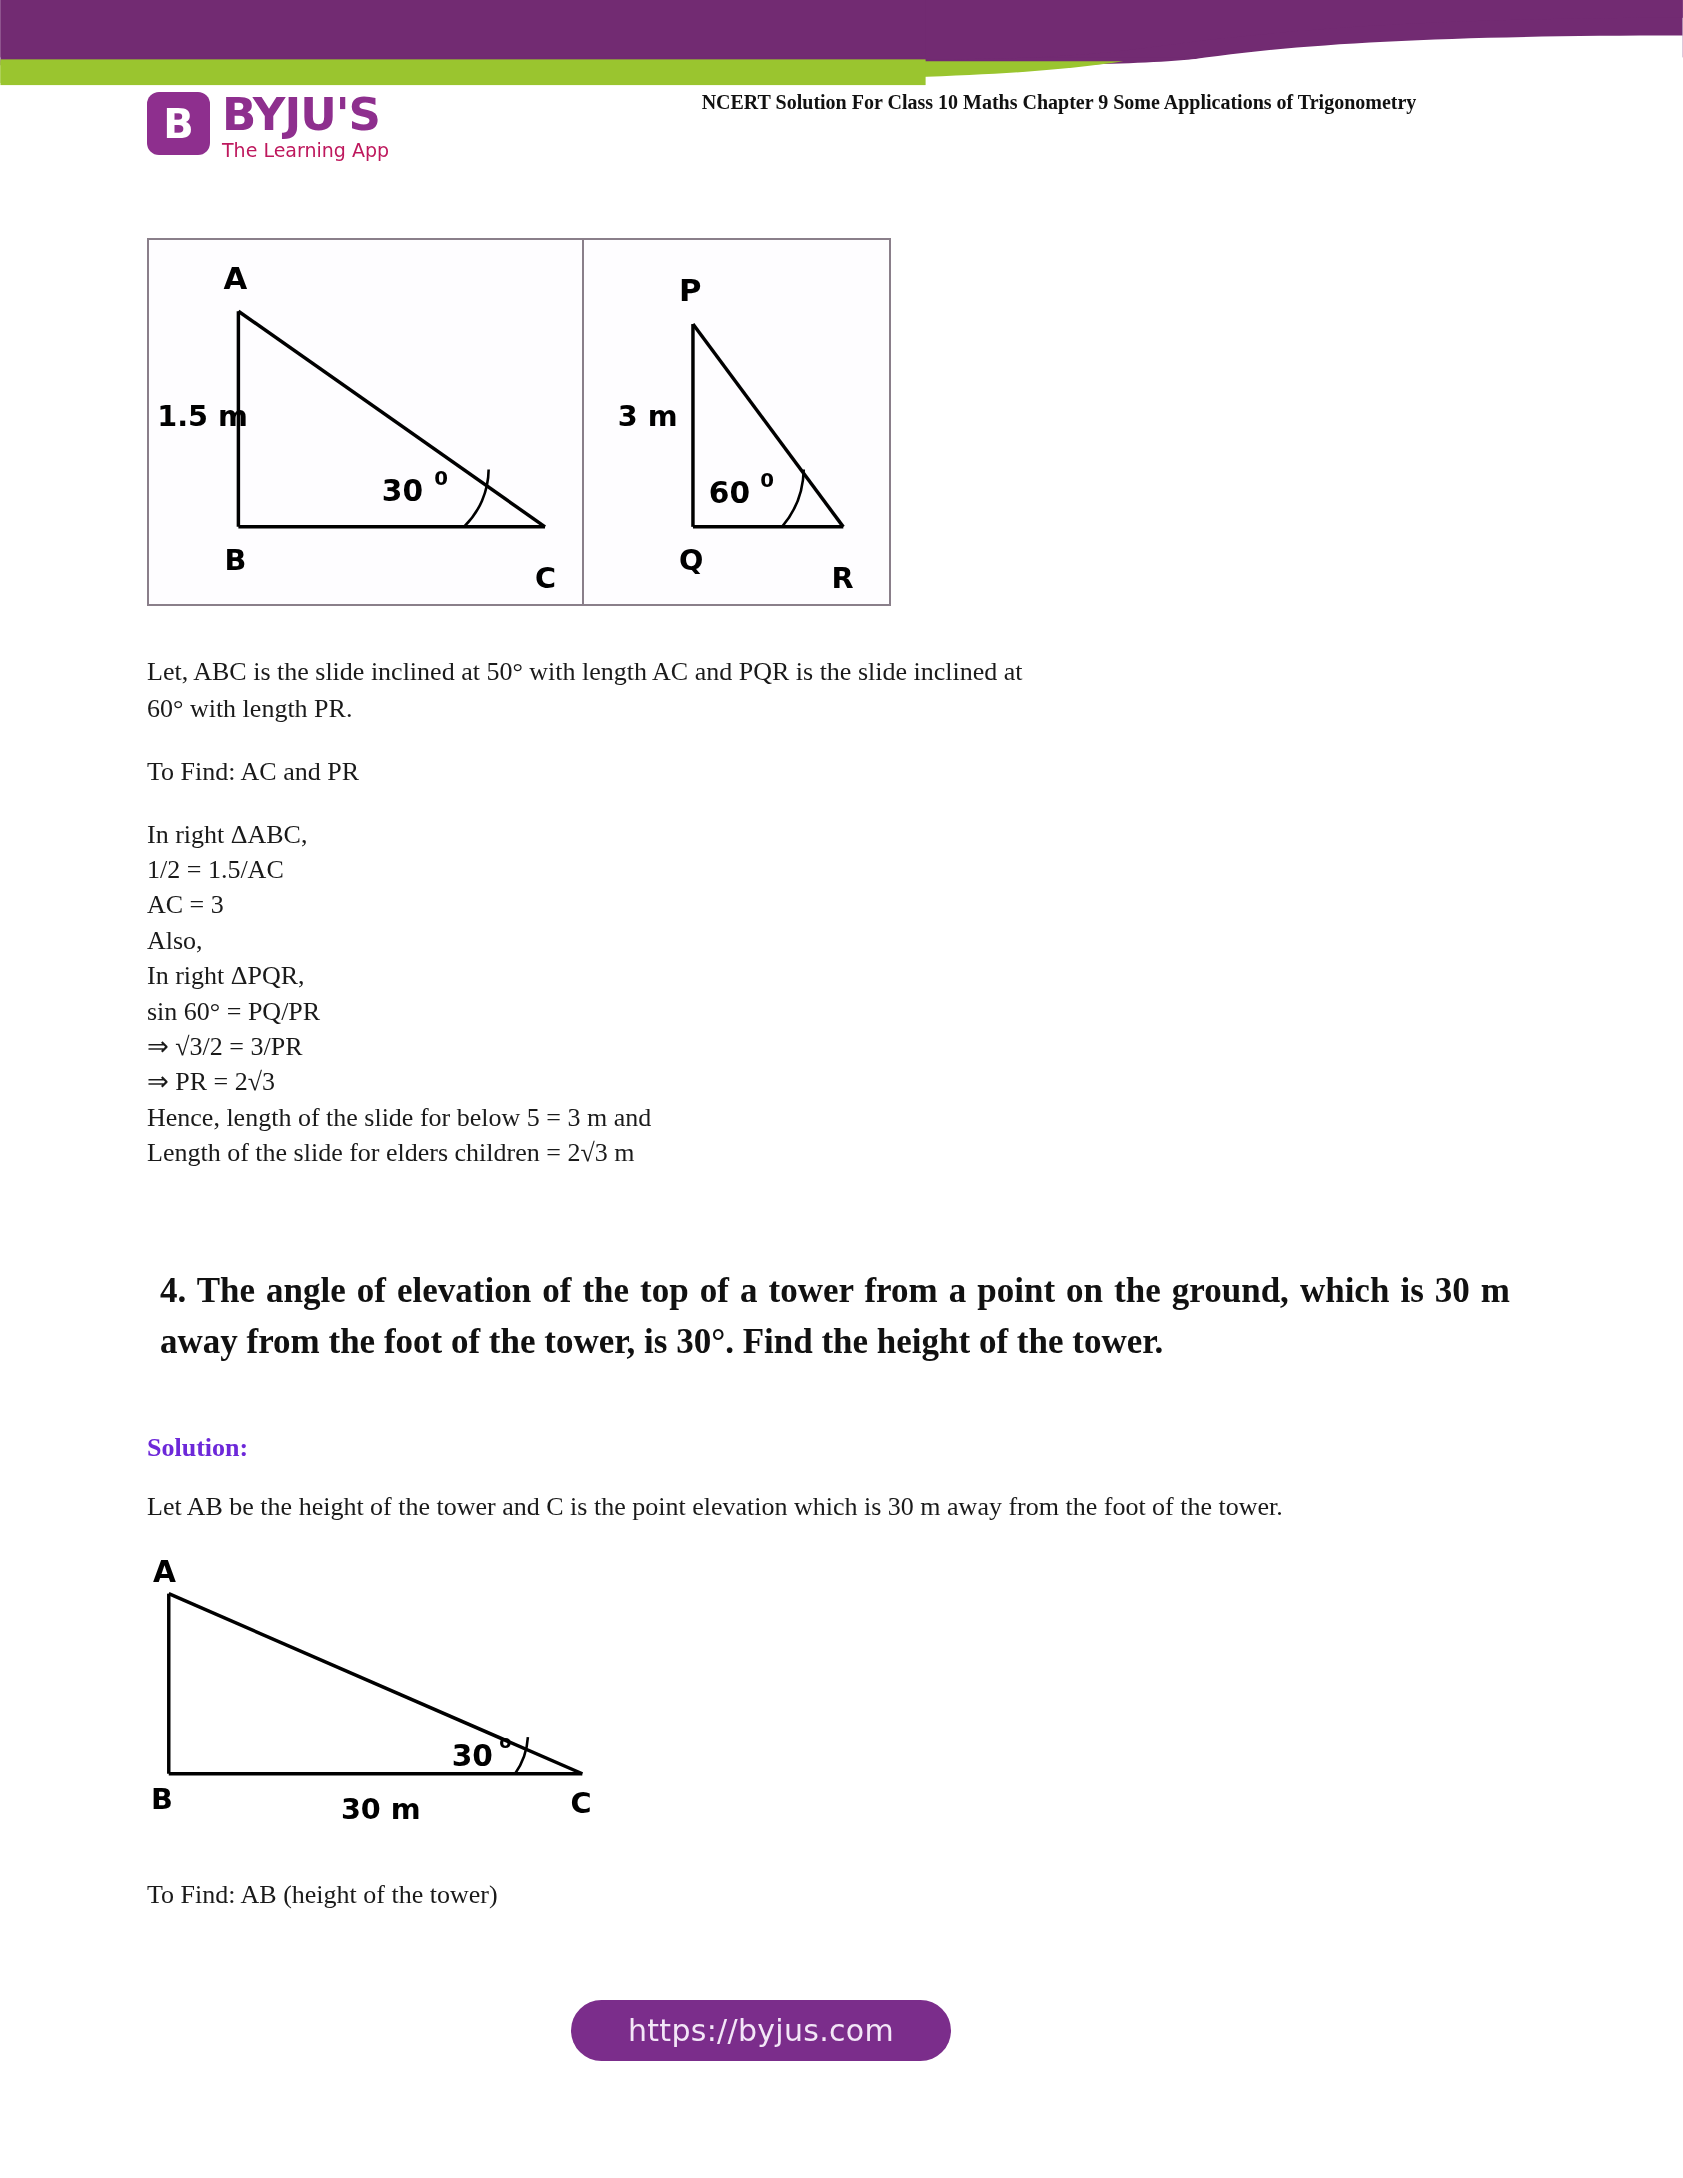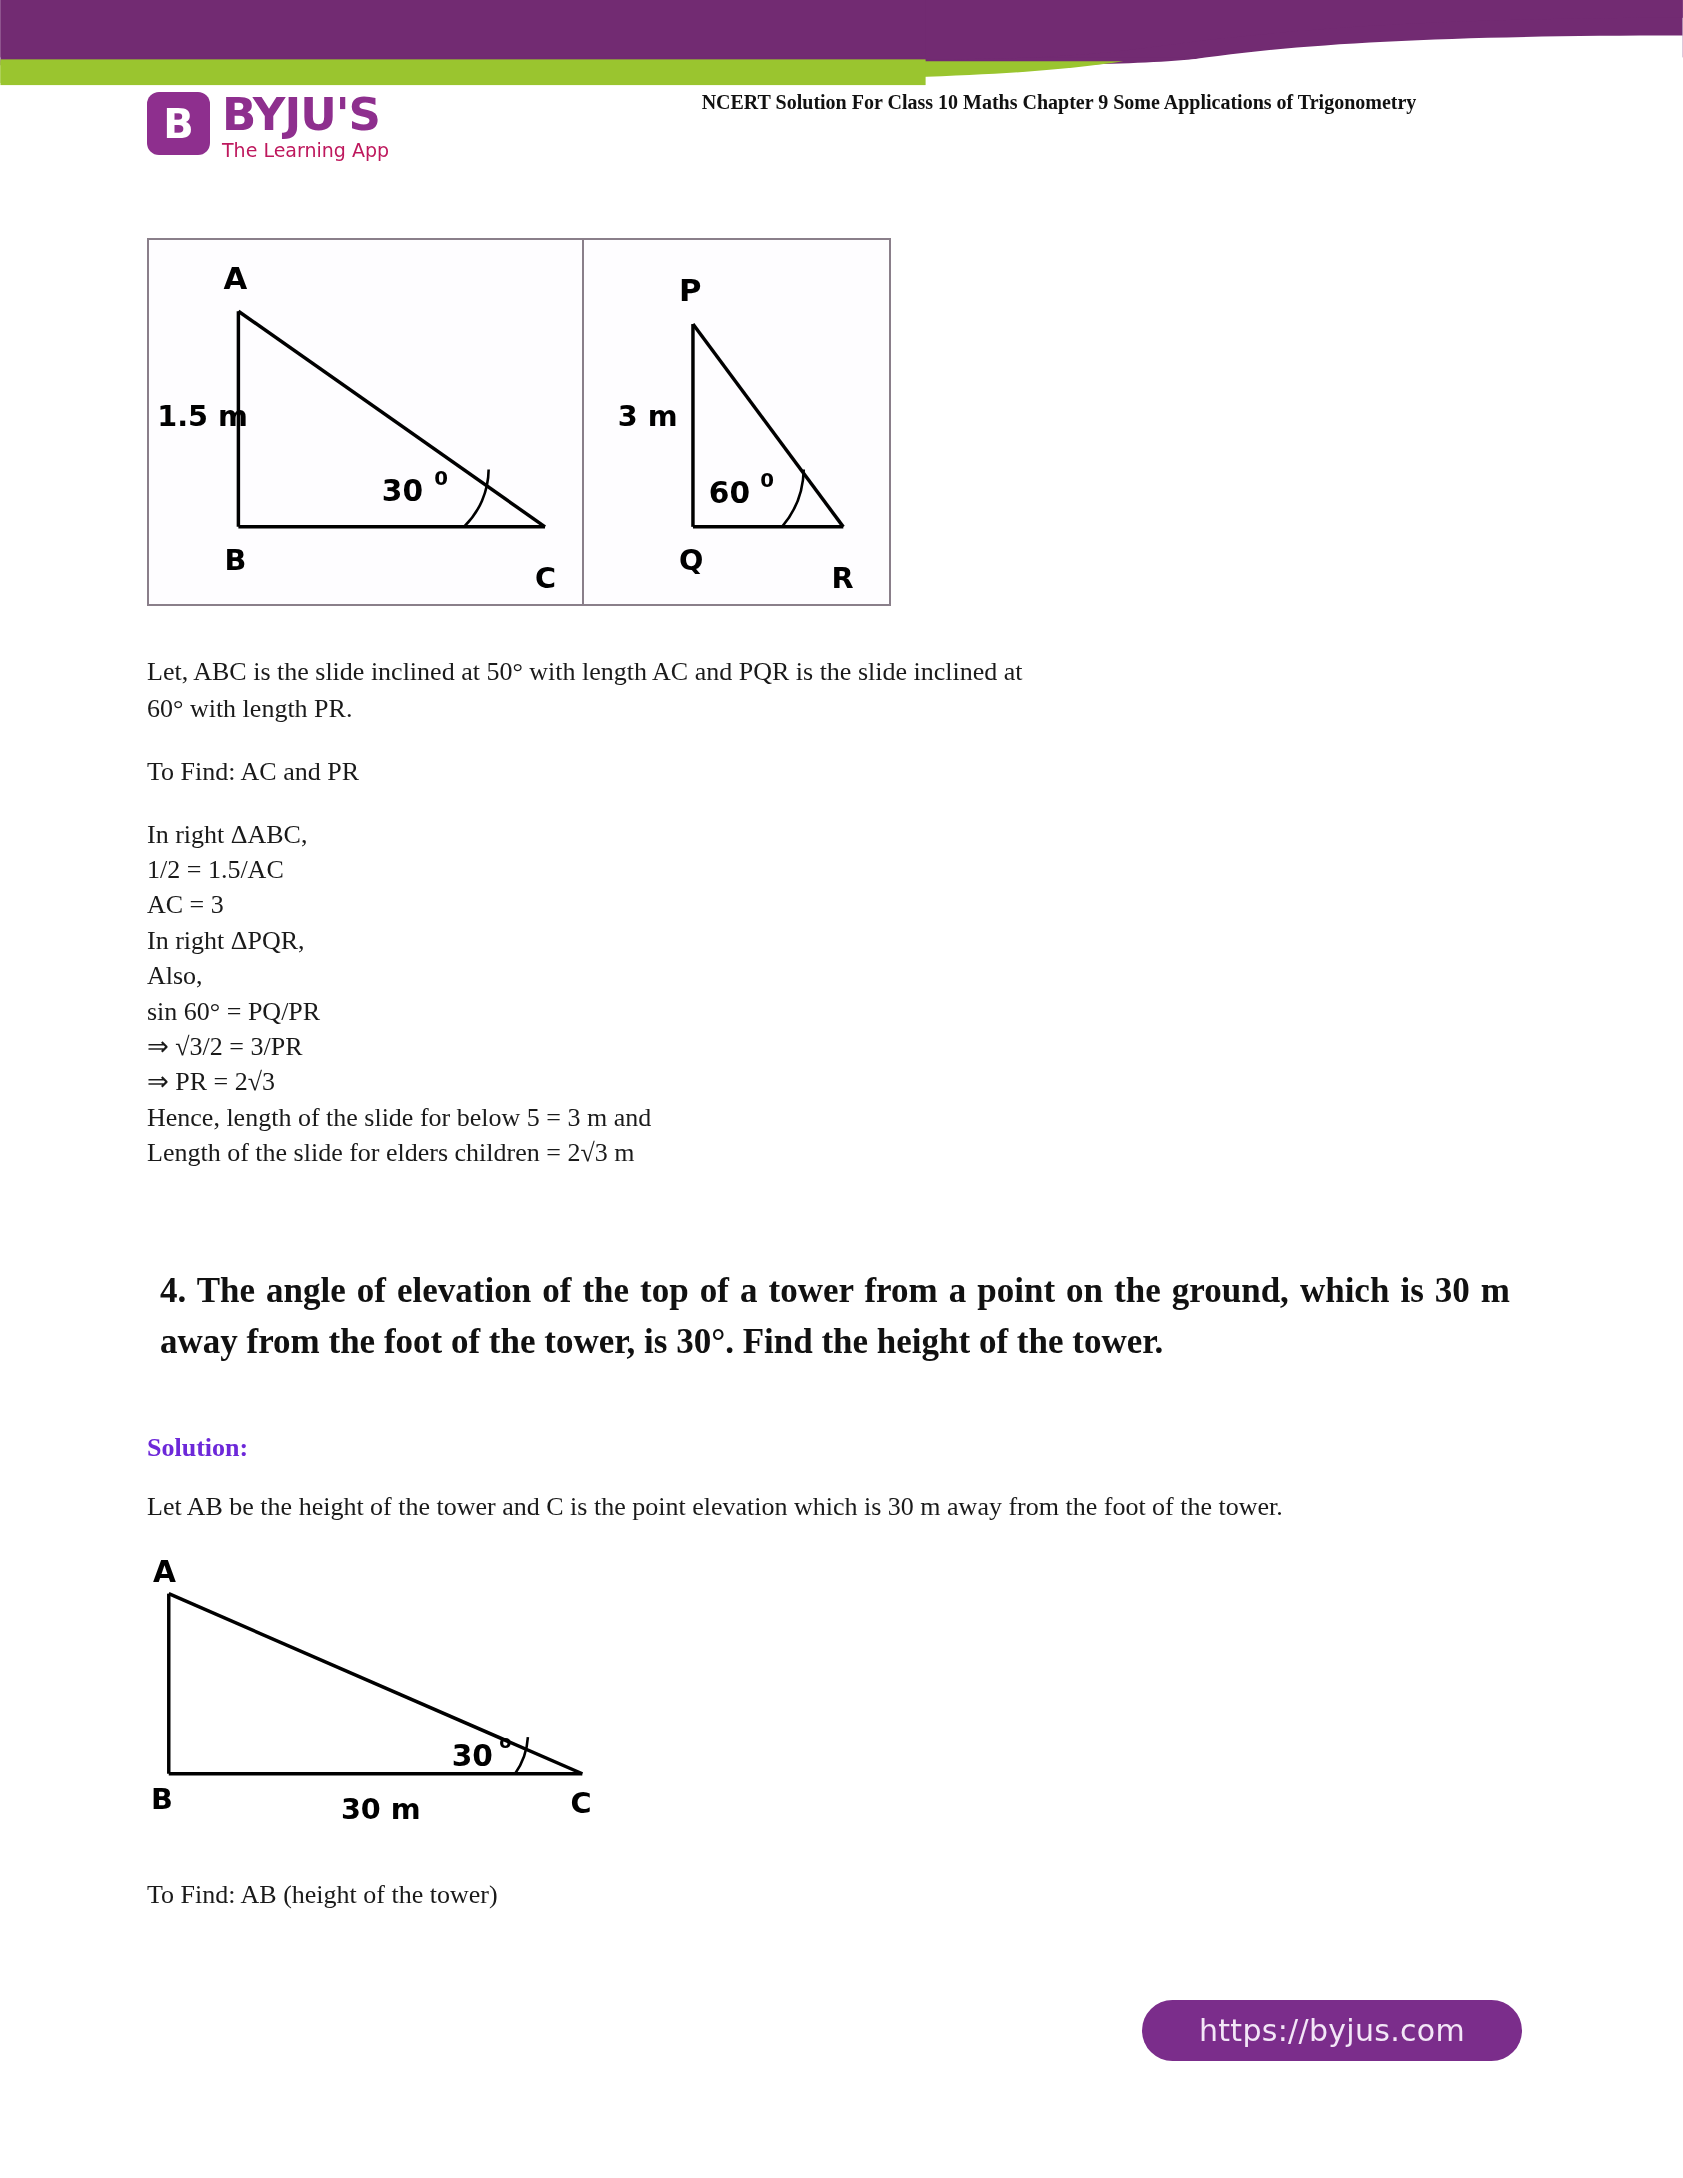--- a/index.html
+++ b/index.html
@@ -136,21 +136,21 @@
   .fig2 { margin-top: 28px; }
   .fig2 svg { display: block; }
 
   
   .footer {
     position: absolute;
     top: 2000px;
     left: 0;
     width: 1522px;
     display: flex;
-    justify-content: flex-end;
+    justify-content: center;
   }
   .url-pill {
     background: #7b2d8b;
     color: #f3e6f7;
     border-radius: 34px;
     padding: 14px 57px;
     font-family: "DejaVu Sans", sans-serif;
     font-size: 30px;
     line-height: 1.1;
     letter-spacing: 0.3px;
@@ -228,22 +228,22 @@
     <div class="gap-sm"></div>
 
     <p class="para">To Find: AC and PR</p>
 
     <div class="gap-sm"></div>
 
     <div class="lines">
       <p class="para">In right ΔABC,</p>
       <p class="para">1/2 = 1.5/AC</p>
       <p class="para">AC = 3</p>
+      <p class="para">Also,</p>
       <p class="para">In right ΔPQR,</p>
-      <p class="para">Also,</p>
       <p class="para">sin 60° = PQ/PR</p>
       <p class="para">⇒ √3/2 = 3/PR</p>
       <p class="para">⇒ PR = 2√3</p>
       <p class="para">Hence, length of the slide for below 5 = 3 m and</p>
       <p class="para">Length of the slide for elders children = 2√3 m</p>
     </div>
 
     <div class="gap-lg"></div>
 
     <p class="q-text">4. The angle of elevation of the top of a tower from a point on the ground, which is 30 m away from the foot of the tower, is 30°. Find the height of the tower.</p>

